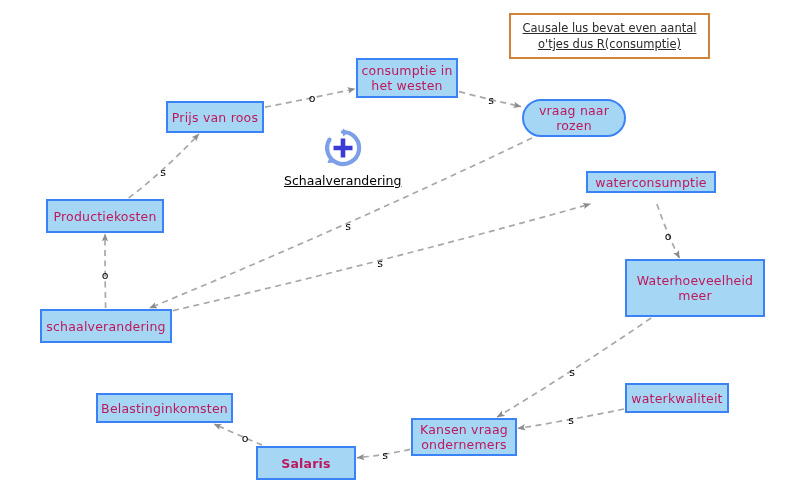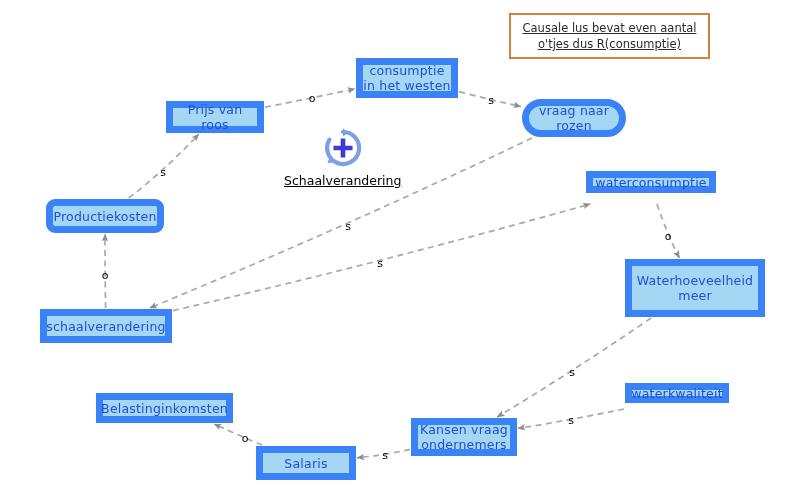--- a/index.html
+++ b/index.html
@@ -1,23 +1,23 @@
 <!DOCTYPE html>
 <html><head>
 <meta charset="utf-8">
 <style>
   html,body{margin:0;padding:0;background:#ffffff;}
   body{width:800px;height:502px;overflow:hidden;
        font-family:"DejaVu Sans",sans-serif;}
   #stage{position:relative;width:800px;height:502px;background:#fff;}
 
   .node{position:absolute;box-sizing:border-box;
-        background:#a5d7f5;border:7px solid #3b82f6;
+        background:#a5d7f5;border:2px solid #3b82f6;
         display:flex;align-items:center;justify-content:center;
-        text-align:center;color:#1d4ed8;
+        text-align:center;color:#be185d;
         font-size:12.5px;line-height:15px;
         font-family:"DejaVu Sans",sans-serif;
         letter-spacing:.2px;}
 
   #svg-layer{position:absolute;left:0;top:0;width:800px;height:502px;
              pointer-events:none;}
 
   .elabel{position:absolute;font-size:11px;color:#000;
           font-family:"DejaVu Sans",sans-serif;
           transform:translate(-50%,-50%);white-space:nowrap;}
@@ -62,26 +62,26 @@
         <path d="M262.1,445.0 Q245.0,438.0 214.0,424.0" marker-end="url(#ah)"></path>
       </g>
   </svg>
 
   <div id="node-layer">
       <div class="node" style="left: 166px; top: 101px; width: 98px; height: 32px;">Prijs van roos</div>
       <div class="node" style="left: 356px; top: 58px; width: 102px; height: 40px;">consumptie in het westen</div>
       <div class="node" style="left: 522px; top: 99px; width: 104px; height: 38px; border-radius: 19px;">vraag naar rozen</div>
       <div class="node" style="left: 586px; top: 171px; width: 130px; height: 22px;">waterconsumptie</div>
       <div class="node" style="left: 625px; top: 259px; width: 140px; height: 58px;">Waterhoeveelheid meer</div>
-      <div class="node" style="left: 46px; top: 199px; width: 118px; height: 34px; border-radius: 9px;">Productiekosten</div>
+      <div class="node" style="left: 46px; top: 199px; width: 118px; height: 34px;">Productiekosten</div>
       <div class="node" style="left: 40px; top: 309px; width: 132px; height: 34px;">schaalverandering</div>
-      <div class="node" style="left: 625px; top: 383px; width: 104px; height: 20px;">waterkwaliteit</div>
+      <div class="node" style="left: 625px; top: 383px; width: 104px; height: 30px;">waterkwaliteit</div>
       <div class="node" style="left: 411px; top: 418px; width: 106px; height: 38px;">Kansen vraag ondernemers</div>
       <div class="node" style="left: 96px; top: 393px; width: 137px; height: 30px;">Belastinginkomsten</div>
-      <div class="node" style="left: 256px; top: 446px; width: 100px; height: 34px;">Salaris</div>
+      <div class="node" style="left: 256px; top: 446px; width: 100px; height: 34px; font-weight: bold;">Salaris</div>
     </div>
   <div id="label-layer">
       <div class="elabel" style="left: 312px; top: 98px;">o</div>
       <div class="elabel" style="left: 491px; top: 100px;">s</div>
       <div class="elabel" style="left: 163px; top: 172px;">s</div>
       <div class="elabel" style="left: 105px; top: 275px;">o</div>
       <div class="elabel" style="left: 348px; top: 226px;">s</div>
       <div class="elabel" style="left: 380px; top: 263px;">s</div>
       <div class="elabel" style="left: 668px; top: 236px;">o</div>
       <div class="elabel" style="left: 572px; top: 372px;">s</div>

